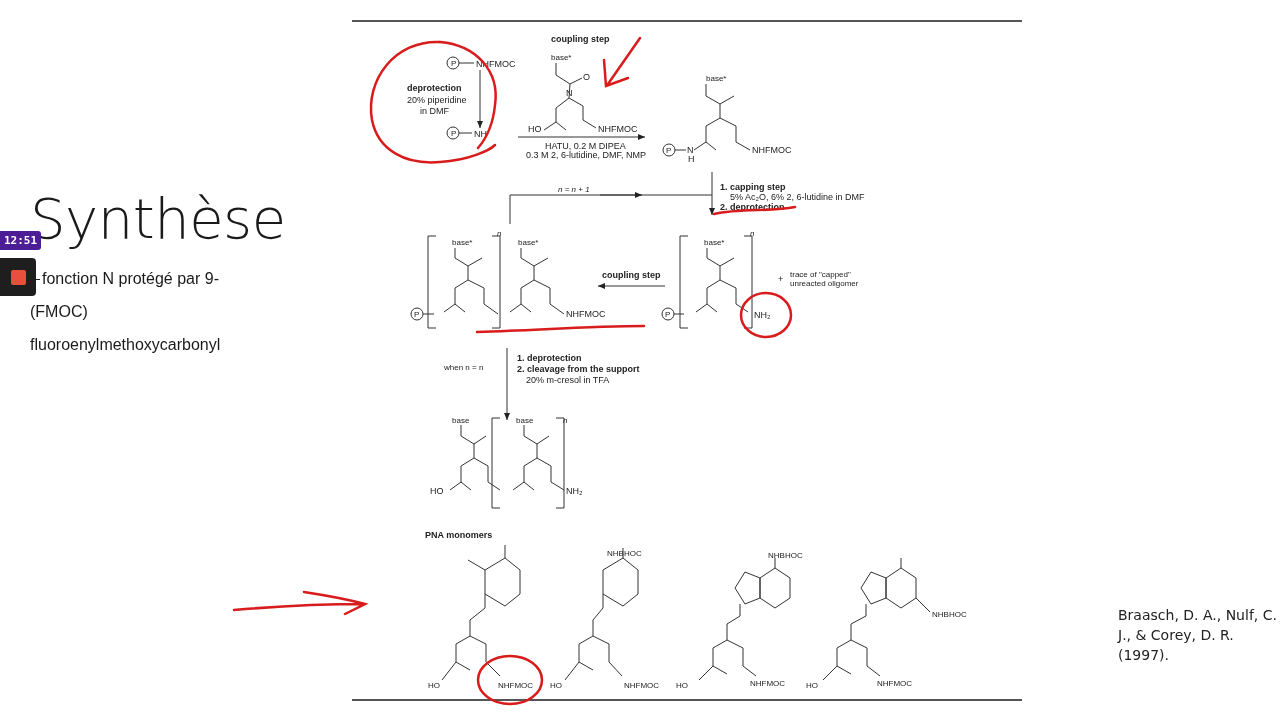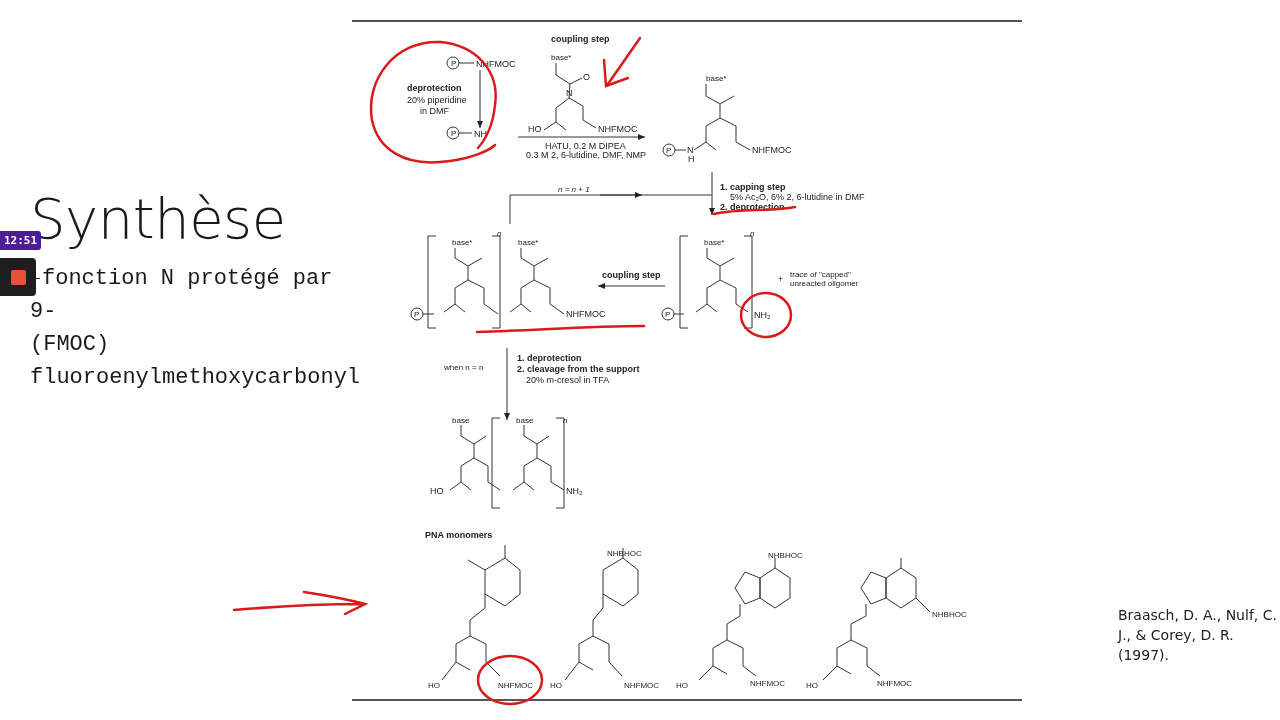--- a/index.html
+++ b/index.html
@@ -1,21 +1,21 @@
 <!DOCTYPE html>
 <html><head>
 <meta charset="utf-8">
 <style>
   html, body { margin:0; padding:0; }
   body { width:1280px; height:720px; background:#ffffff; position:relative; overflow:hidden;
          font-family:"Liberation Sans", sans-serif; color:#222; }
   .slide-title { position:absolute; left:30px; top:186px; font-size:56px; font-weight:300;
                  color:#1a1a1a; font-family:"DejaVu Sans", sans-serif; letter-spacing:-0.5px; }
-  .bullet { position:absolute; left:30px; top:262px; width:330px; font-size:22px; line-height:33px;
-            color:#1a1a1a; font-family:Liberation Mono, monospace; }
+  .bullet { position:absolute; left:30px; top:262px; width:330px; font-size:16px; line-height:33px;
+            color:#1a1a1a; font-family:Liberation Sans, sans-serif; }
   .bullet .dash { display:inline-block; width:10px; border-top:1.5px solid #222; vertical-align:middle; margin-right:2px; }
   .timestamp { position:absolute; left:0; top:231px; background:#4c1d95; color:#fff; font-family:"DejaVu Sans Mono", monospace;
                font-size:11px; font-weight:bold; padding:3px 4px; border-radius:0 3px 3px 0; }
   .rec-btn { position:absolute; left:0; top:258px; width:36px; height:38px; background:#1e1e1e; border-radius:0 4px 4px 0; }
   .rec-btn .sq { position:absolute; left:11px; top:12px; width:15px; height:15px; background:#e8503c; border-radius:2px; }
   .citation { position:absolute; left:1073px; top:605px; width:160px; font-size:14px; line-height:20px; color:#222;
               font-family:"DejaVu Sans", sans-serif;margin-left:45px; }
   .figure { position:absolute; left:0; top:0; width:1280px; height:720px; }
   .figure text { font-family:"Liberation Sans", sans-serif; fill:#222; }
   .hr { position:absolute; left:352px; width:670px; height:2px; background:#555; }

